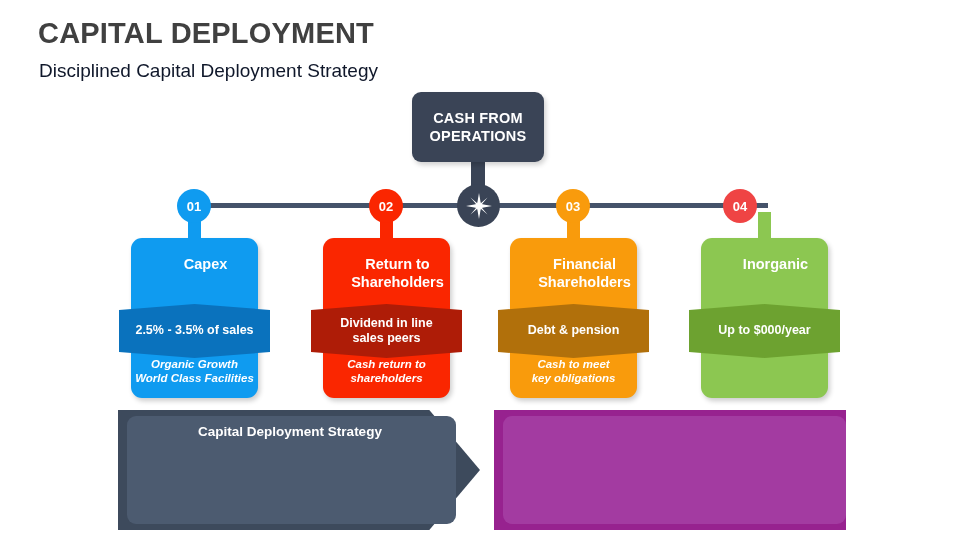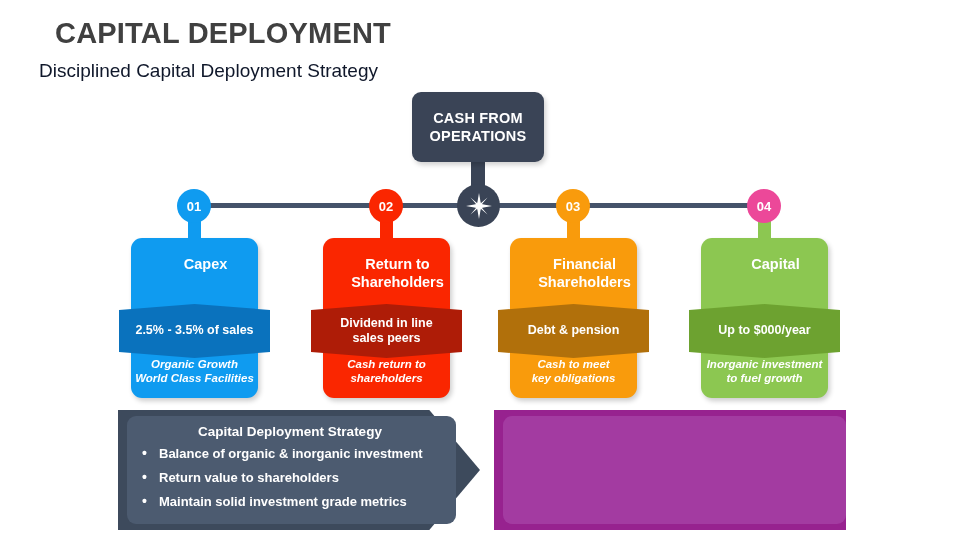--- a/index.html
+++ b/index.html
@@ -27,21 +27,20 @@
   #page-title {
     position: absolute;
     left: 38px;
     top: 17px;
     font-size: 29px;
     font-weight: bold;
     letter-spacing: 0.2px;
     color: #404040;
     text-transform: uppercase;
     white-space: nowrap;
-    margin-left: 17px;
   }
   #page-subtitle {
     position: absolute;
     left: 39px;
     top: 60px;
     font-size: 19px;
     font-weight: normal;
     color: #0f172a;
     white-space: nowrap;
   }
@@ -337,43 +336,34 @@
     <div class="card-note">
       <div>Cash to meet</div>
       <div>key obligations</div>
     </div>
   </div>
   <div class="banner" style="left:498px; top:304px; background:#b1700b;">
     <div class="banner-text">Debt &amp; pension</div>
   </div>
 
   <div class="badge-stem" style="left:758px; top:212px; background:#8cc751;"></div>
-  <div class="badge" style="left:747px; top:189px; background:#ec4899;text-align:center;">
+  <div class="badge" style="left:723px; top:189px; background:#ef4444;text-align:center;">
     <span>04</span>
   </div>
   <div class="card" style="left:701px; background:#8cc751;">
     <div class="card-title">
-      <div>Capital</div>
-    </div>
-    <div class="card-note">
-      <div>Inorganic investment</div>
-      <div>to fuel growth</div>
+      <div>Inorganic</div>
     </div>
   </div>
   <div class="banner" style="left:689px; top:304px; background:#6da230;">
     <div class="banner-text">Up to $000/year</div>
   </div>
 
   <div id="left-panel"></div>
   <div id="left-panel-inner"></div>
   <div id="left-panel-content" class="panel-content">
     <div class="panel-heading">Capital Deployment Strategy</div>
-    <ul class="panel-list">
-      <li>Balance of organic &amp; inorganic investment</li>
-      <li>Return value to shareholders</li>
-      <li>Maintain solid investment grade metrics</li>
-    </ul>
   </div>
 
   <div id="right-panel"></div>
   <div id="right-panel-inner"></div>
 
 </div>
 
 </body></html>

